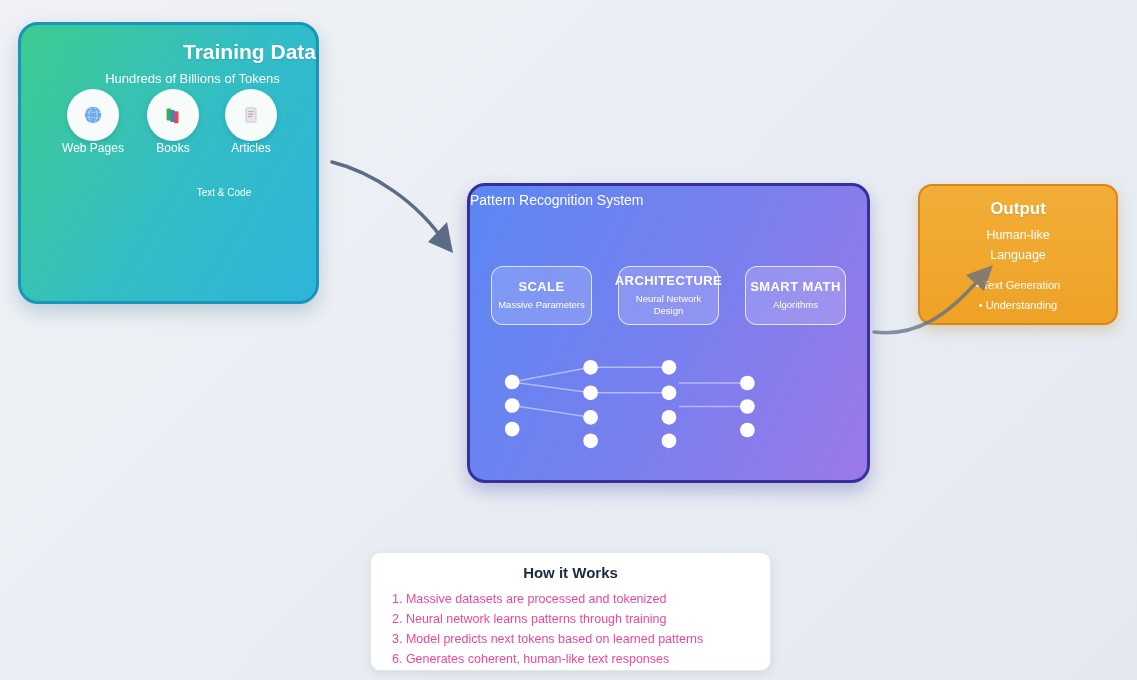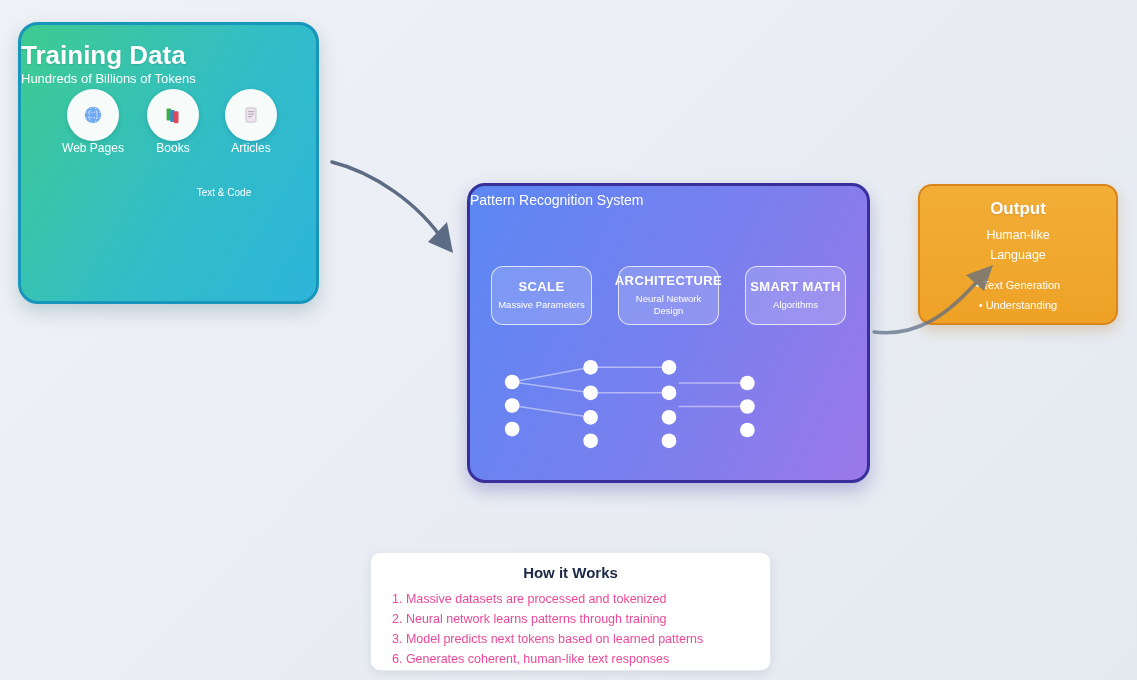--- a/index.html
+++ b/index.html
@@ -25,26 +25,26 @@
   .training {
     left: 18px; top: 22px; width: 301px; height: 282px;
     border-radius: 20px;
     border: 3px solid #1795bb;
     background: linear-gradient(120deg, #3ecb90 0%, #32bdc6 55%, #2db4da 100%);
     box-shadow: 0 8px 18px rgba(30, 90, 110, 0.22);
     color: #ffffff;
     z-index: 2;
   }
   .training h2 {
-    margin-top: 15px; text-align: left;
-    font-size: 26px; font-weight: 700;
+    margin-top: 15px; text-align: right;
+    font-size: 21px; font-weight: 700;
     text-shadow: 0 1px 2px rgba(0,0,0,0.12);
   }
   .training .sub {
-    font-size: 13px;
+    margin-top: 7px; text-align: center; font-size: 13px; padding-left: 48px;
   }
   .src { position: absolute; width: 78px; text-align: center; }
   .src .circle {
     width: 52px; height: 52px; border-radius: 50%;
     background: #f7fcfb; margin: 0 auto;
     display: flex; align-items: center; justify-content: center;
     box-shadow: 0 2px 5px rgba(0,60,70,0.18);
   }
   .src .lbl { margin-top: 0; font-size: 12px; }
   .note {

